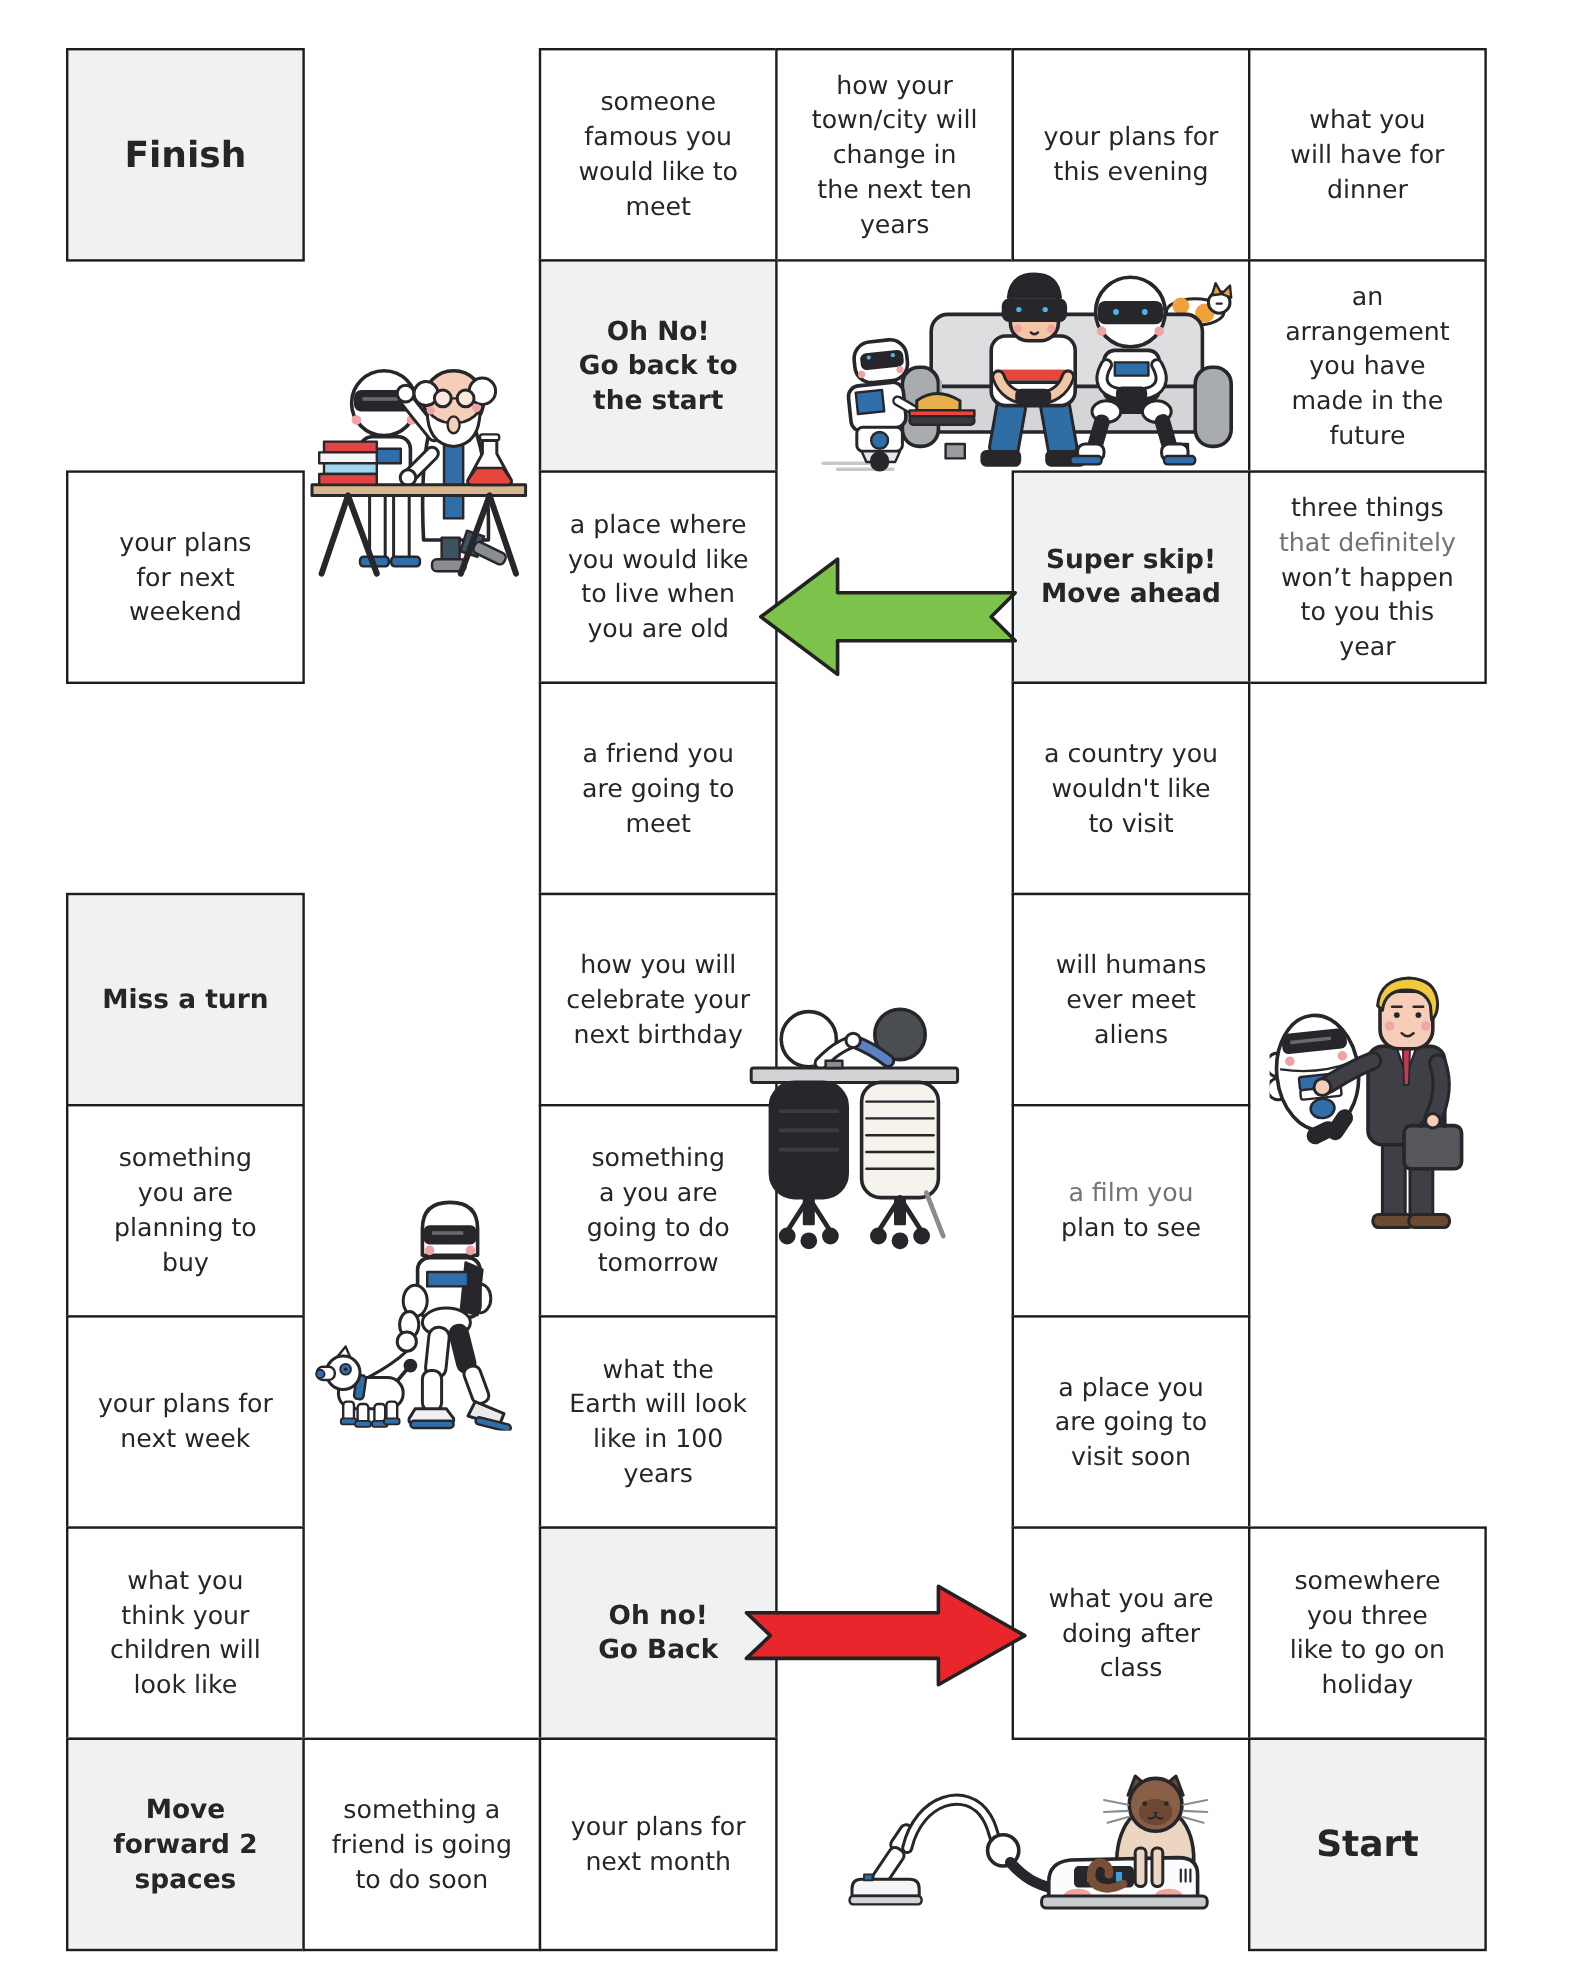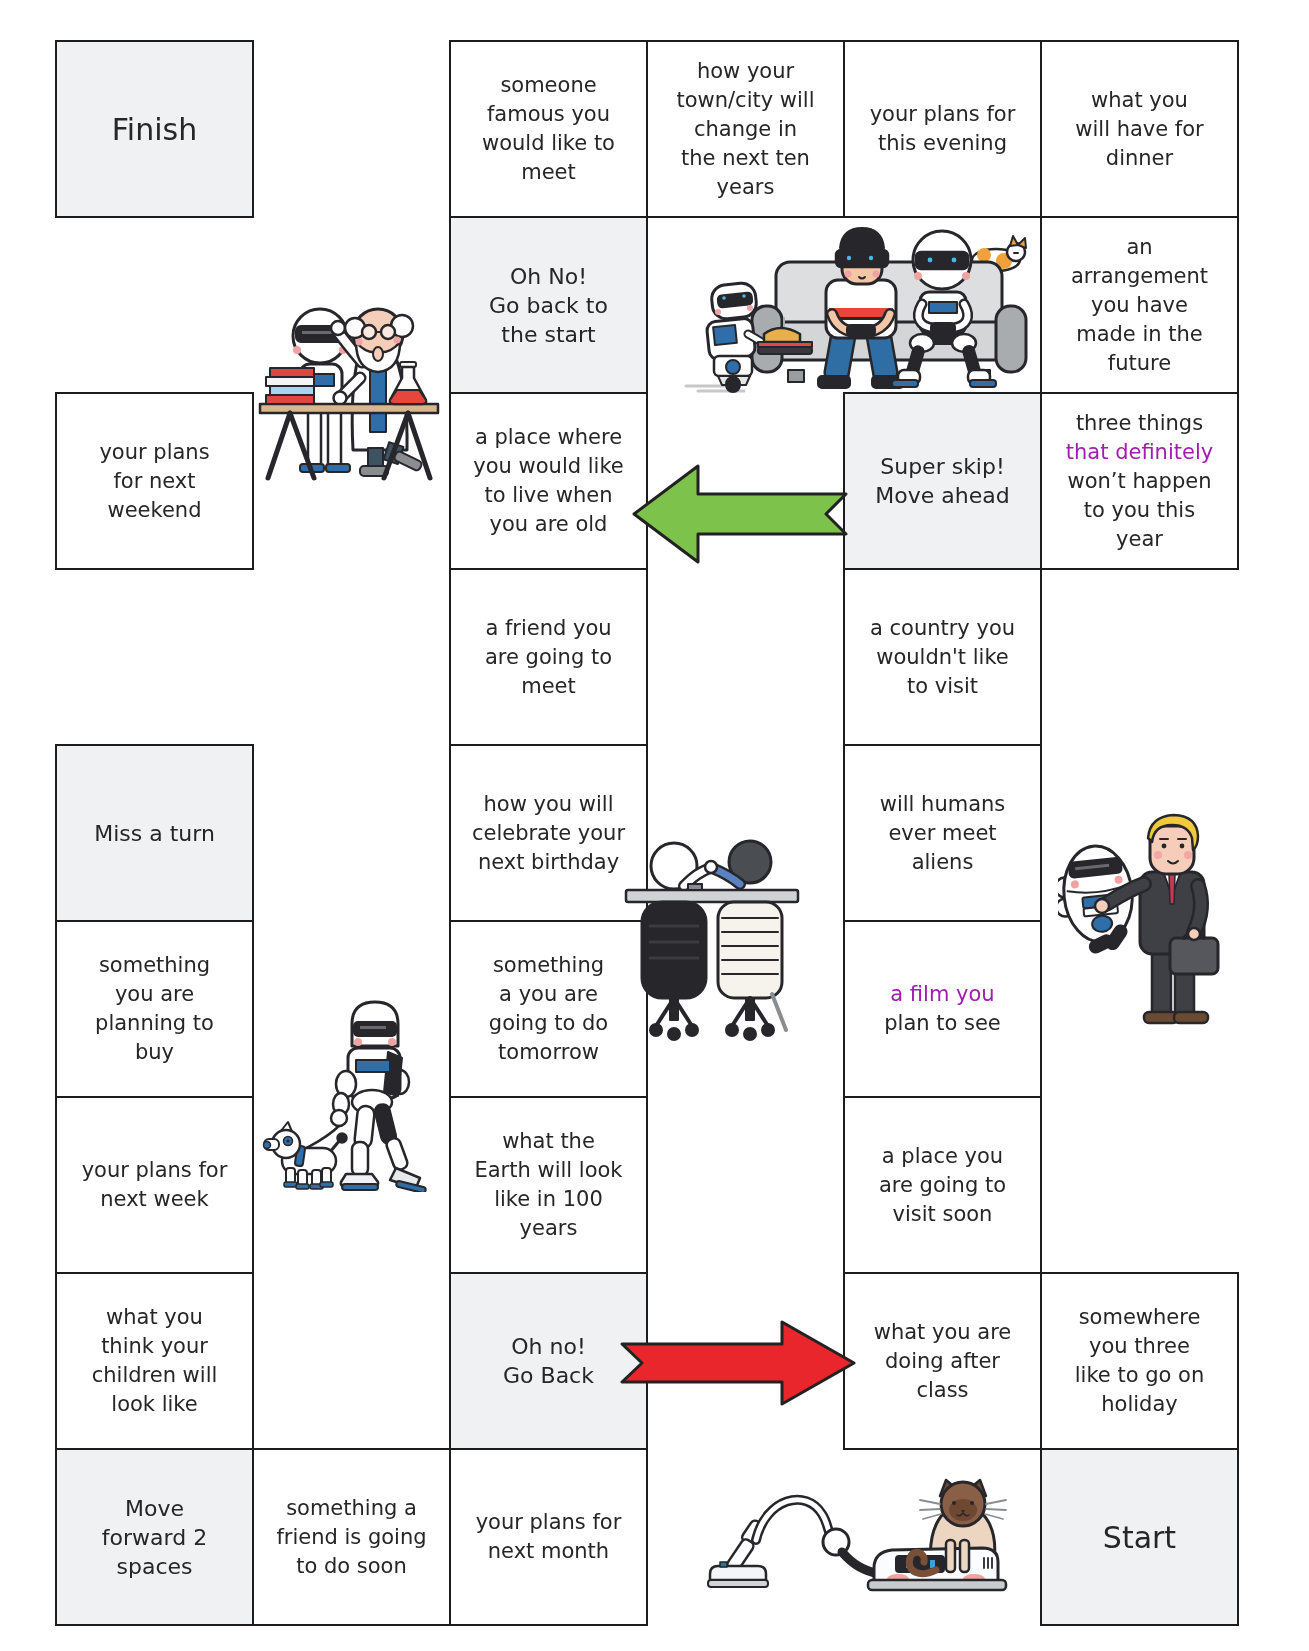--- a/index.html
+++ b/index.html
@@ -2,23 +2,23 @@
 <html><head>
 <meta charset="utf-8">
 <style>
   html,body{margin:0;padding:0;background:#ffffff;}
   .page{position:relative;width:1309px;height:1651px;background:#ffffff;overflow:hidden;
         font-family:"DejaVu Sans","Liberation Sans",sans-serif;}
   .cell{position:absolute;width:199px;height:178px;box-sizing:border-box;
         border:2px solid #1d1d1d;background:#ffffff;display:flex;align-items:center;justify-content:center;
         text-align:center;color:#262626;font-size:21px;line-height:29px;padding:4px;}
   .ct{white-space:pre-line;}
-  .action{background:#eff1f3;font-weight:normal;font-size:22px;}
-  .large{font-size:30px;font-weight:normal;}
-  .blue{color:#a21caf;}
+  .action{background:#eff1f3;font-weight:bold;font-size:22px;}
+  .large{font-size:30px;font-weight:bold;}
+  .blue{color:#737373;}
   .illo{position:absolute;}
   svg{display:block;}
 </style>
 </head>
 <body>
 
 <div class="page">
 
   <div class="cell action large" style="left:55px;top:40px">
       <span class="ct">Finish</span>

